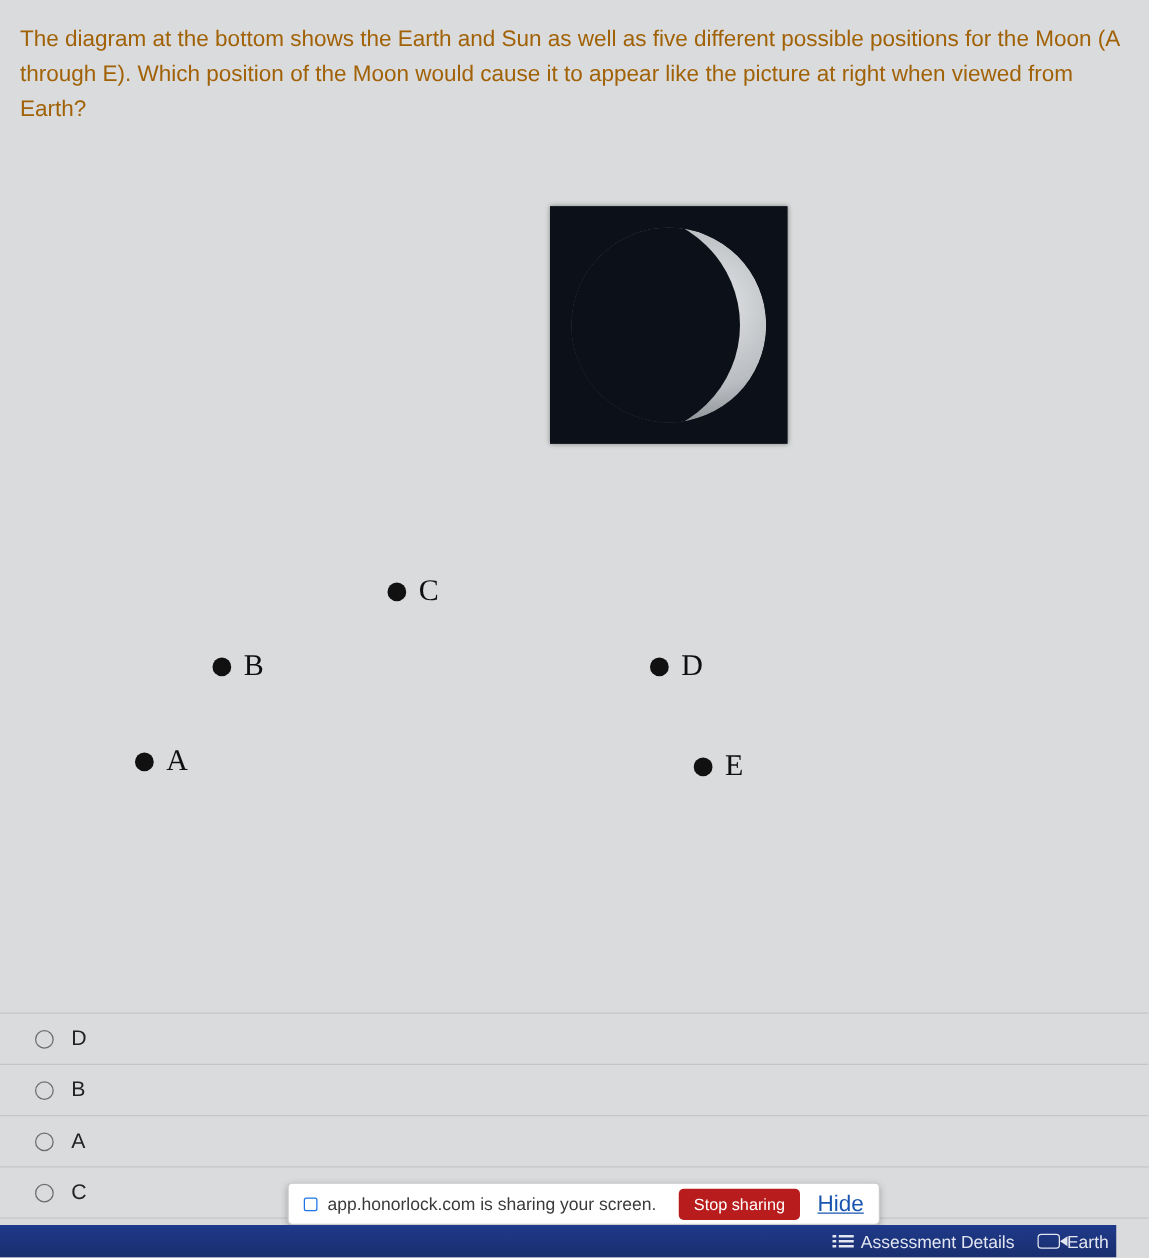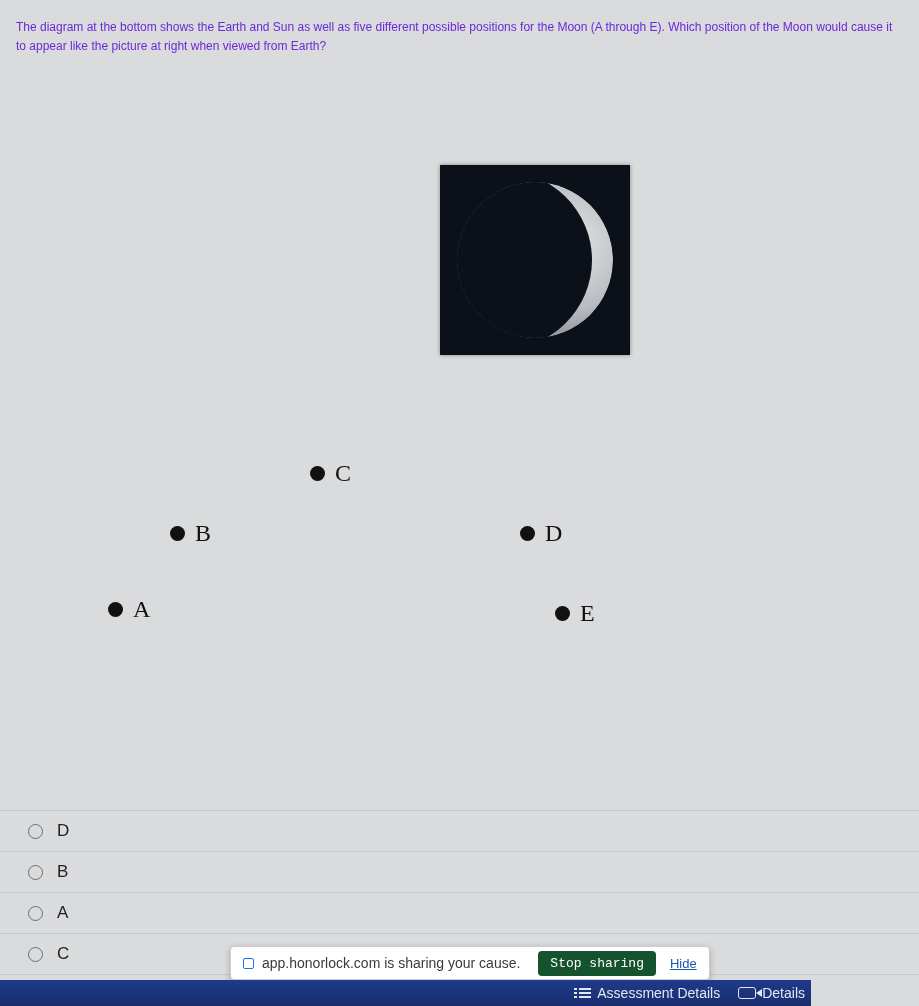--- a/index.html
+++ b/index.html
@@ -7,23 +7,23 @@
     width: 919px;
     height: 1006px;
     background: #dadbdd;
     font-family: "Helvetica Neue", Arial, sans-serif;
     color: #2a2a2a;
     position: relative;
     overflow: hidden;
   }
   .question {
     padding: 18px 16px 0 16px;
-    font-size: 12px;
+    font-size: 18px;
     line-height: 1.55;
-    color: #6d28d9;
+    color: #a16207;
   }
   .moon-img {
     position: absolute;
     left: 440px;
     top: 165px;
     width: 190px;
     height: 190px;
     background: #0f1520;
     box-shadow: 0 0 4px rgba(0,0,0,.4);
   }
@@ -78,30 +78,30 @@
     background:#fff;
     border:1px solid #ccc;
     border-radius:4px;
     box-shadow: 0 2px 6px rgba(0,0,0,.25);
     display:flex; align-items:center;
     padding: 0 12px;
     font-size: 14px;
     color:#3a3a3a;
   }
   .share-bar .stop {
-    background:#14532d; color:#fff; border-radius:4px; padding:5px 12px; margin-left:18px; font-size:13px; font-weight:500;font-family:Liberation Mono, monospace;
+    background:#b91c1c; color:#fff; border-radius:4px; padding:5px 12px; margin-left:18px; font-size:13px; font-weight:500;
   }
   .share-bar .hide {
-    margin-left:14px; color:#1a56b0; text-decoration:underline; font-size:13px;
+    margin-left:14px; color:#1a56b0; text-decoration:underline; font-size:18px;
   }
   .share-bar .sq {
     width:11px;height:11px;border:1.5px solid #1a73e8;margin-right:8px;border-radius:2px;flex:none;
   }
   .bottom-bar {
-    position:absolute; left:0; bottom:0; width:811px; height:26px;
+    position:absolute; left:0; bottom:0; width:893px; height:26px;
     background: linear-gradient(to bottom,#1e3a8a,#1a2e6e);
     display:flex; align-items:center; justify-content:flex-end;
     color:#e2e6f0; font-size:14px;
     padding-right:6px;
   }
   .bottom-bar .item { display:flex; align-items:center; margin-left:18px; }
   .list-icon { display:inline-flex; flex-direction:column; gap:2px; margin-right:6px; }
   .list-icon span { width:12px; height:2px; background:#e2e6f0; display:block; position:relative;}
   .list-icon span::before { content:""; position:absolute; left:-5px; top:0; width:3px;height:2px;background:#e2e6f0;}
   .cam-icon {
@@ -177,31 +177,31 @@
     <span>C</span>
   </div>
   <div class="ans-row" style="border-bottom:none;">
     <span class="radio"></span>
     <span>E</span>
   </div>
 </div>
 
 <div class="share-bar">
   <span class="sq"></span>
-  <span>app.honorlock.com is sharing your cause.</span>
+  <span>app.honorlock.com is sharing your screen.</span>
   <span class="stop">Stop sharing</span>
   <span class="hide">Hide</span>
 </div>
 
 <div class="bottom-bar">
   <div class="item">
     <span class="list-icon">
         <span></span>
         <span></span>
         <span></span>
       </span>
     <span>Assessment Details</span>
   </div>
   <div class="item">
     <span class="cam-icon"></span>
-    <span>Details</span>
+    <span>Earth</span>
   </div>
 </div>
 
 </body></html>

